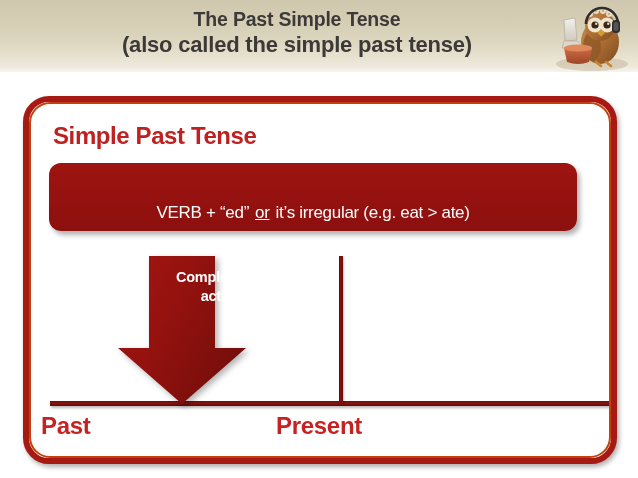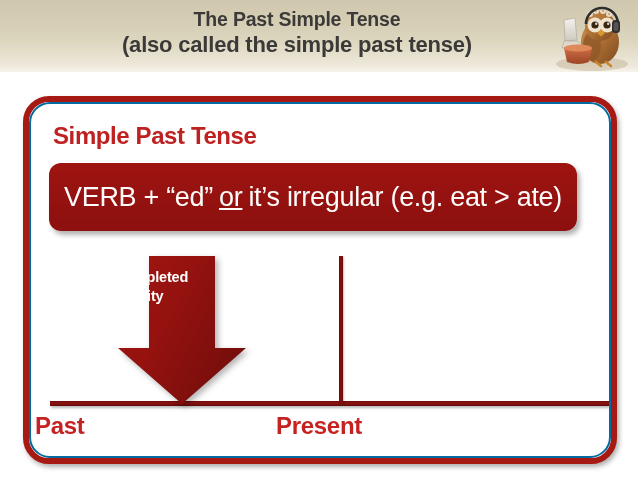--- a/index.html
+++ b/index.html
@@ -65,21 +65,21 @@
     background: #ffffff;
     box-sizing: border-box;
     box-shadow: 2px 3px 5px rgba(0,0,0,0.32);
   }
   #panel-inner {
     position: absolute;
     left: 0;
     top: 0;
     right: 0;
     bottom: 0;
-    border: 2px solid #0369a1;
+    border: 2px solid #c2410c;
     border-radius: 21px;
     box-sizing: border-box;
     overflow: hidden;
   }
 
   
   #section-heading {
     position: absolute;
     left: 22px;
     top: 18px;
@@ -98,28 +98,28 @@
     width: 528px;
     height: 68px;
     background: linear-gradient(to bottom, #9e1410 0%, #951210 50%, #8c100e 100%);
     border-radius: 12px;
     box-shadow: 3px 4px 5px rgba(0,0,0,0.30);
     box-sizing: border-box;
   }
   #rule-text {
     position: absolute;
     left: 0;
-    top: 0;
+    top: 16px;
     width: 100%;
     height: 100%;
     display: flex;
     align-items: center;
     justify-content: center;
     color: #fdfcfa;
-    font-size: 27px;
+    font-size: 17px;
     letter-spacing: -0.3px;
     white-space: nowrap;
   }
   #rule-text .u { text-decoration: underline; }
   #rule-text .sp { display: inline-block; width: 6px; }
 
   
   #timeline-bar {
     position: absolute;
     left: 19px;
@@ -146,40 +146,40 @@
     top: 152px;
     width: 134px;
     height: 148px;
     filter: drop-shadow(3px 3px 3px rgba(0,0,0,0.30));
   }
   #arrow-label {
     position: absolute;
     left: 84px;
     top: 164px;
     width: 134px;
-    text-align: left;
+    text-align: right;
     color: #ffffff;
     font-size: 14.5px;
     font-weight: bold;
     line-height: 19px;
     letter-spacing: -0.2px;
     pointer-events: none;
   }
 
   
   .axis-label {
     position: absolute;
     top: 308px;
     color: #c62222;
     font-size: 24px;
     font-weight: bold;
     letter-spacing: -0.3px;
     white-space: nowrap;
   }
-  #label-past    { left: 4px; }
+  #label-past    { left: 10px; }
   #label-present { left: 245px; width: 130px; text-align: left; }
   #label-future  { right: 17px; }
 </style>
 </head>
 <body>
 
 <div id="slide">
 
   <div id="header-band">
     <div id="header-titles">

